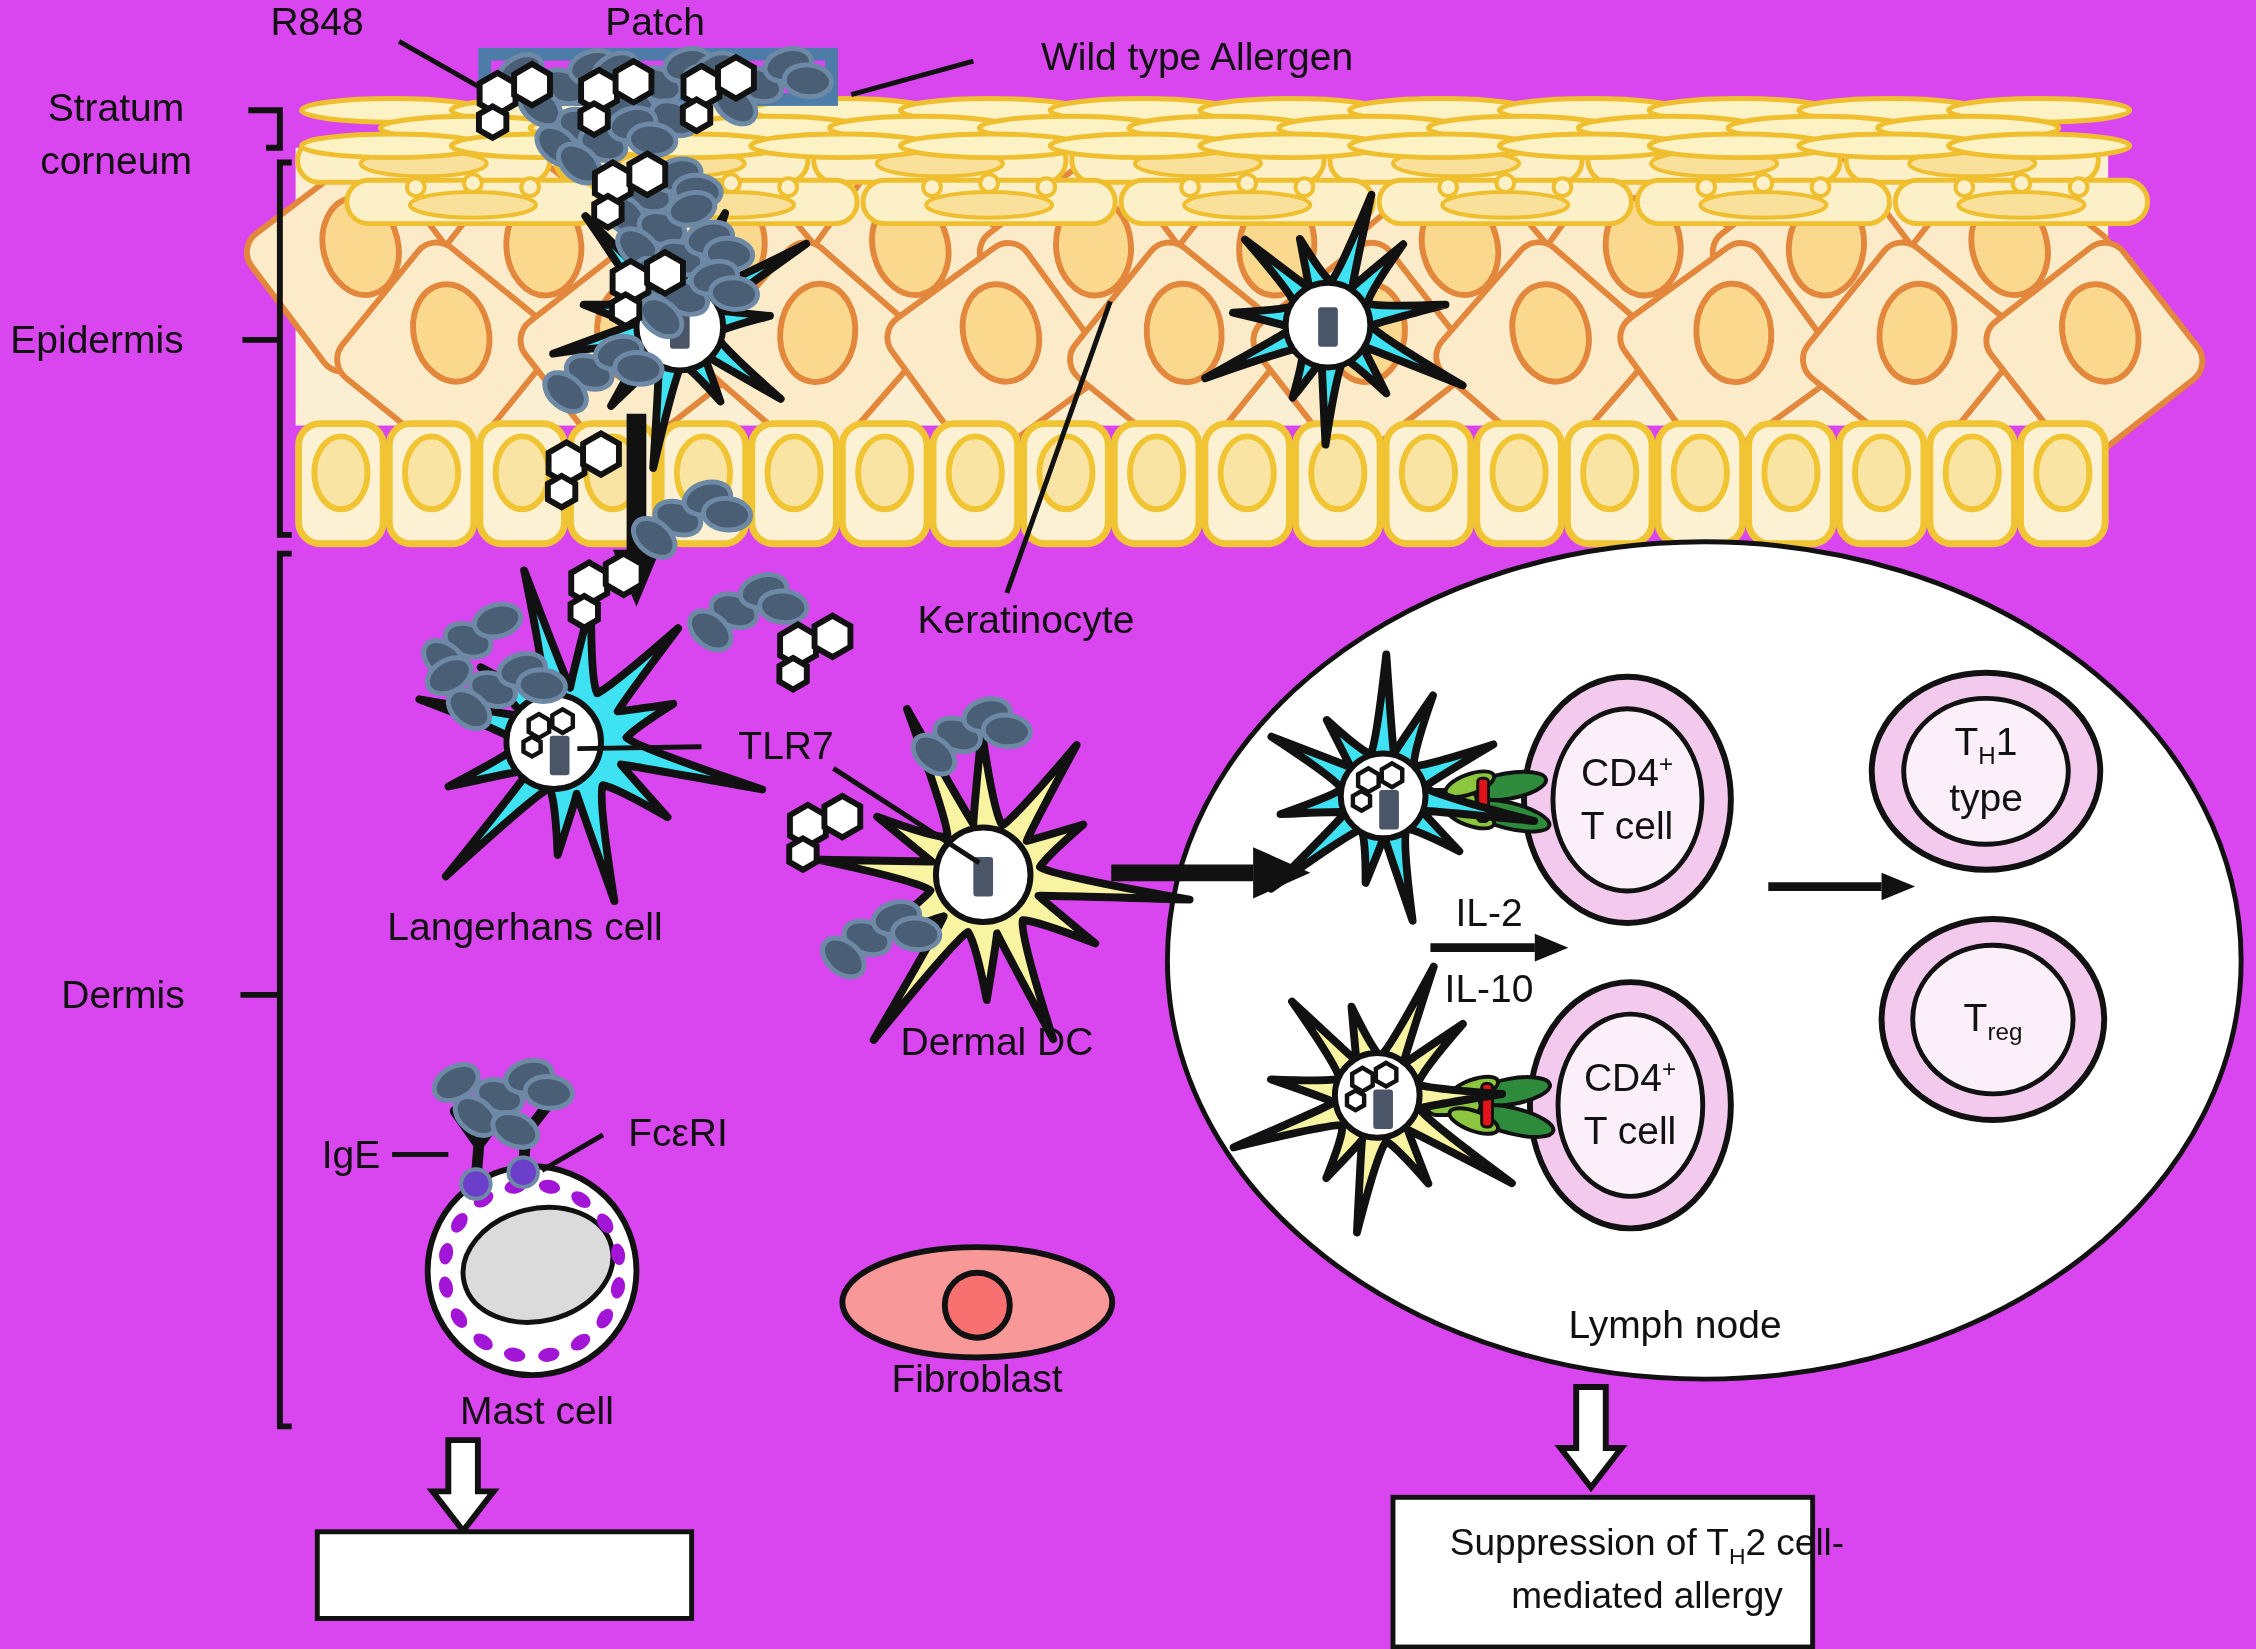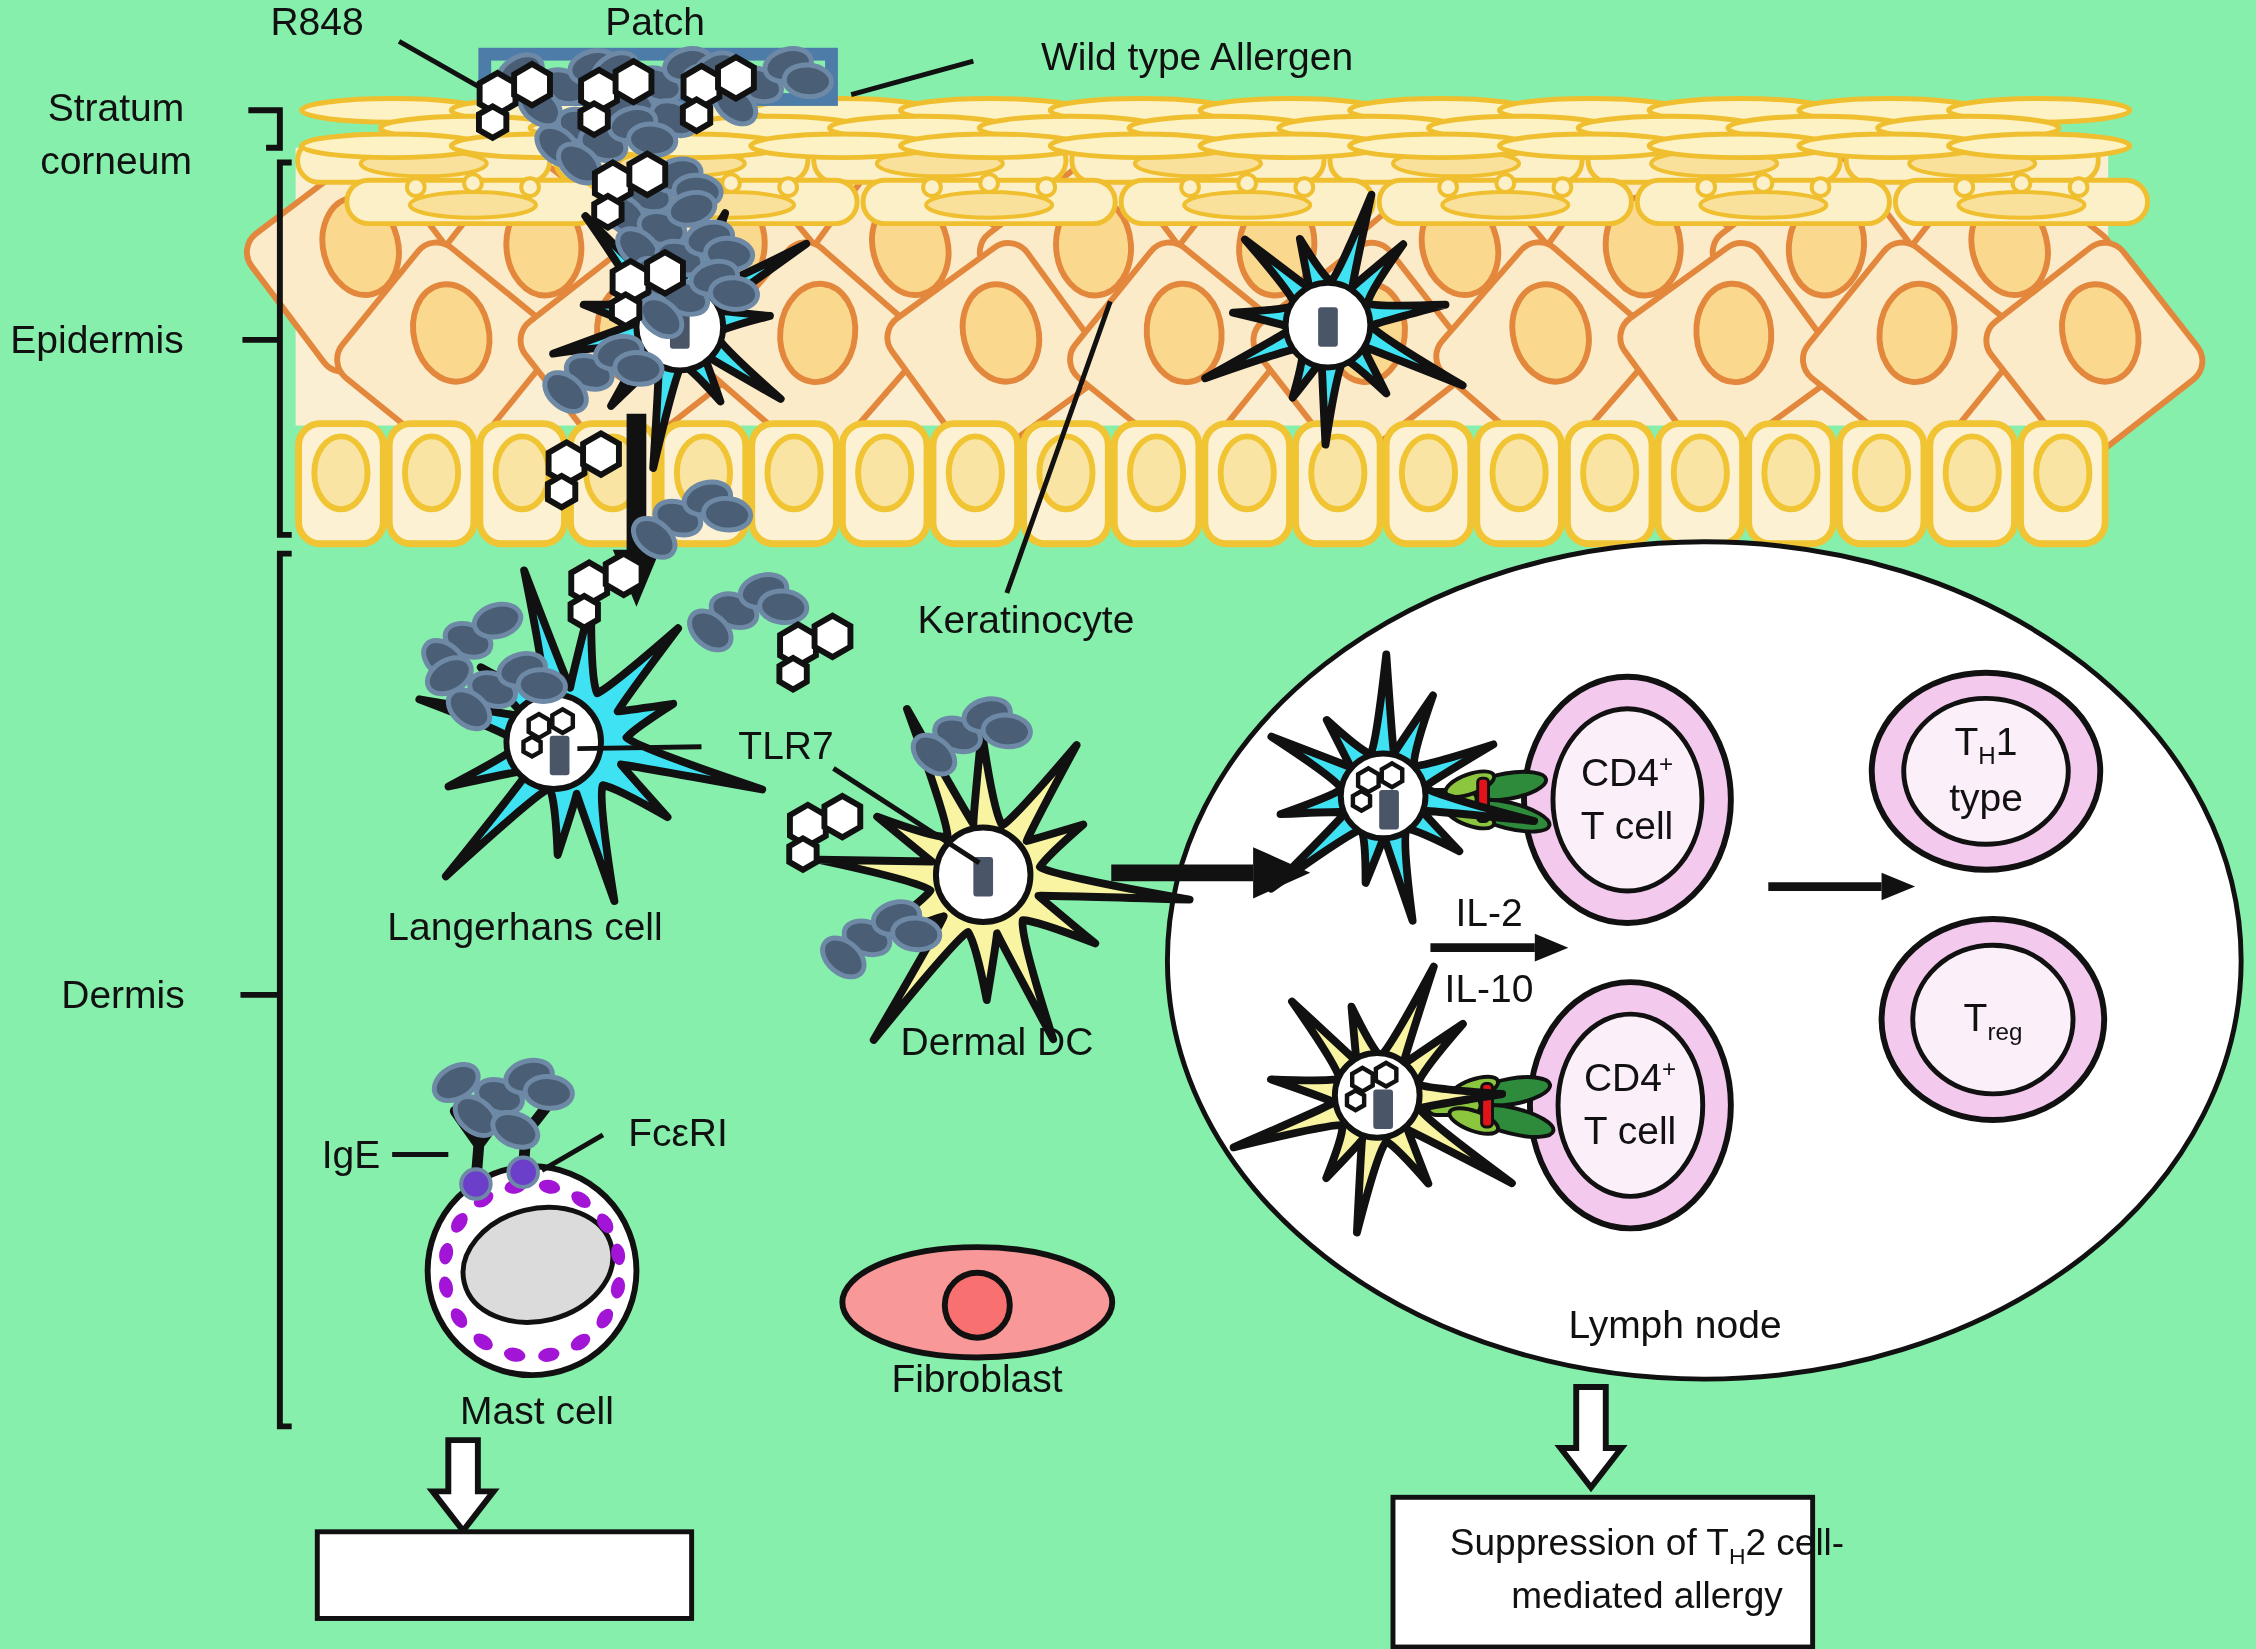--- a/index.html
+++ b/index.html
@@ -1,16 +1,16 @@
 <!DOCTYPE html>
 <html><head>
 <meta charset="utf-8">
 <style>
   html,body{margin:0;padding:0;background:#fff;}
-  .stage{position:relative;width:2257px;height:1649px;background:#86efac;overflow:hidden;
+  .stage{position:relative;width:2257px;height:1649px;background:#d946ef;overflow:hidden;
          font-family:"Liberation Sans",sans-serif;}
   #scene{position:absolute;left:0;top:0;}
   .lbl{position:absolute;transform:translate(-50%,-50%);font-size:39px;color:#111;
        white-space:nowrap;text-align:center;line-height:1.35;}
   .fs38{font-size:37px;margin-left:44px;}
   sub{font-size:62%;}
   sup{font-size:62%;}
 </style>
 </head>
 <body>

